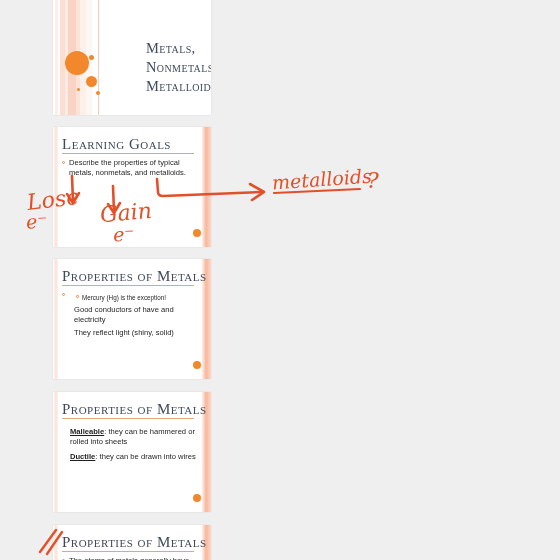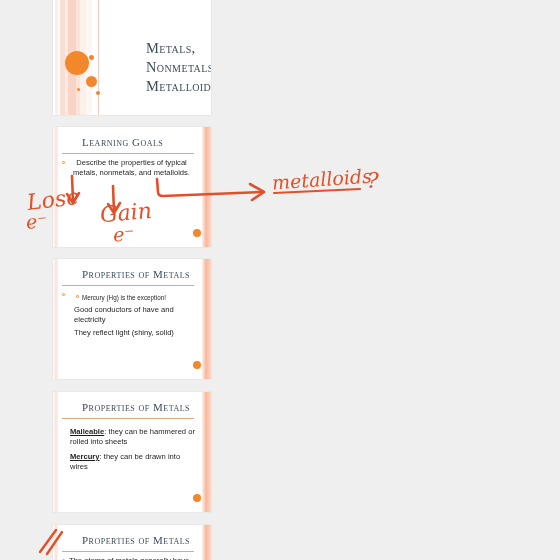--- a/index.html
+++ b/index.html
@@ -98,24 +98,23 @@
     border-radius: 50%;
     background: #f3872b;
   }
 
   
   .slide-head {
     position: absolute;
     color: #3f4a5a;
     font-variant: small-caps;
     font-family: "Liberation Serif", serif;
-    font-size: 11px;
+    font-size: 15px;
     letter-spacing: 0.5px;
     white-space: nowrap;
-    margin-left: 20px;
   }
   .head-rule {
     position: absolute;
     height: 1px;
     background: #e0a878;
   }
 
   .body-block {
     position: absolute;
     color: #1f1f1f;
@@ -205,21 +204,21 @@
     <span class="deco-circle" style="left:43px; top:97px; width:4px; height:4px;"></span>
   </div>
 
   <div class="slide" id="s2" style="left:53px; top:127px; width:158px; height:120px;">
     <div class="left-stripe"></div>
     <div class="right-stripe"></div>
 
     <div class="slide-head" style="left:9px; top:9px;">Learning Goals</div>
     <div class="head-rule" style="left:9px; top:26px; width:132px;"></div>
 
-    <div class="body-block" style="left:9px; top:31px; width:132px;text-align:center;">
+    <div class="body-block" style="left:9px; top:31px; width:132px;">
       <div class="bullet-row">
         <span class="bmark"></span>
         <span>Describe the properties of typical metals, nonmetals, and metalloids.</span>
       </div>
     </div>
 
     <span class="corner-dot" style="left:140px; top:102px; width:8px; height:8px;"></span>
   </div>
 
   <div class="slide" id="s3" style="left:53px; top:259px; width:158px; height:120px;">
@@ -253,21 +252,21 @@
     <div class="right-stripe"></div>
 
     <div class="slide-head" style="left:9px; top:9px;">Properties of Metals</div>
     <div class="head-rule" style="left:9px; top:26px; width:132px;"></div>
 
     <div class="body-block" style="left:17px; top:32px; width:126px;">
       <div class="sub-row" style="padding-left:0;">
         <span class="kw">Malleable</span><span>: they can be hammered or rolled into sheets</span>
       </div>
       <div class="sub-row" style="padding-left:0; margin-top:5px;">
-        <span class="kw">Mercury</span><span>: they can be drawn into wires</span>
+        <span class="kw">Ductile</span><span>: they can be drawn into wires</span>
       </div>
     </div>
 
     <span class="corner-dot" style="left:140px; top:102px; width:8px; height:8px;"></span>
   </div>
 
   <div class="slide" id="s5" style="left:53px; top:525px; width:158px; height:120px;">
     <div class="left-stripe"></div>
     <div class="right-stripe"></div>
 

